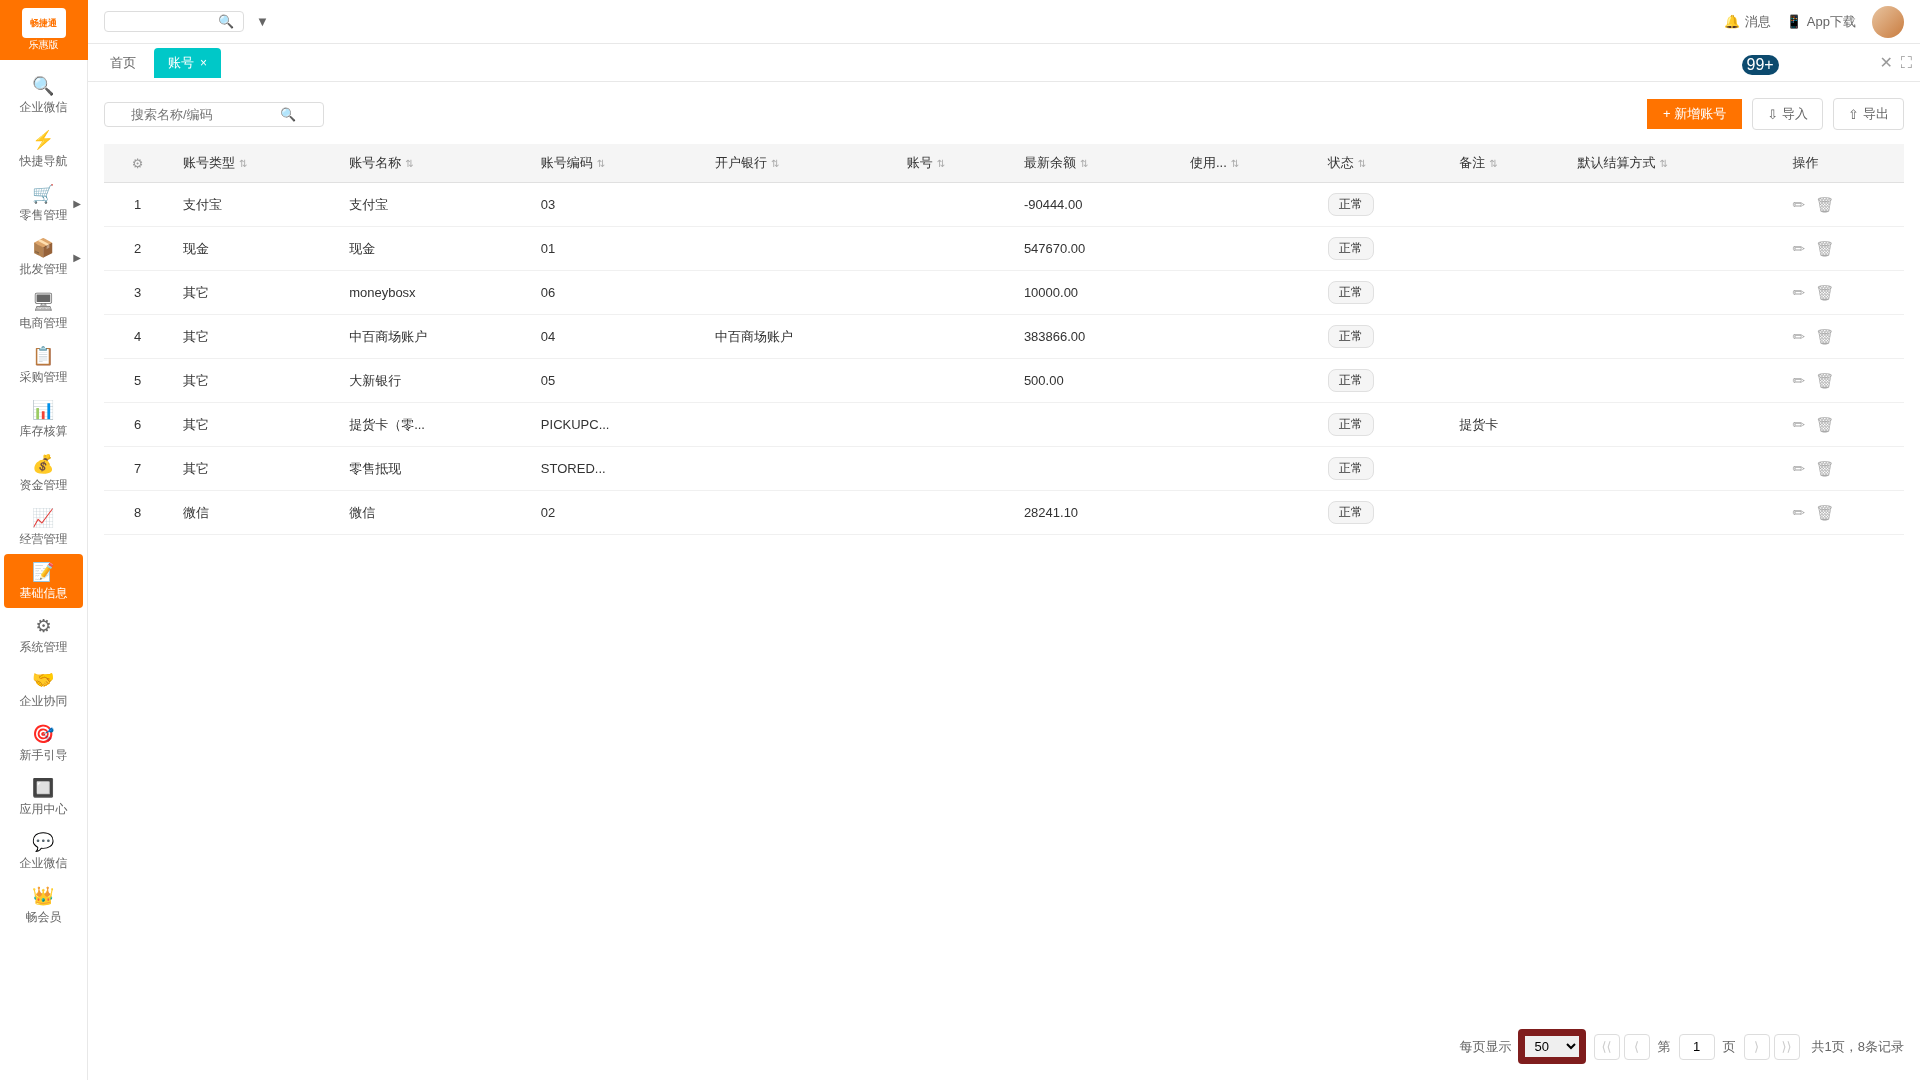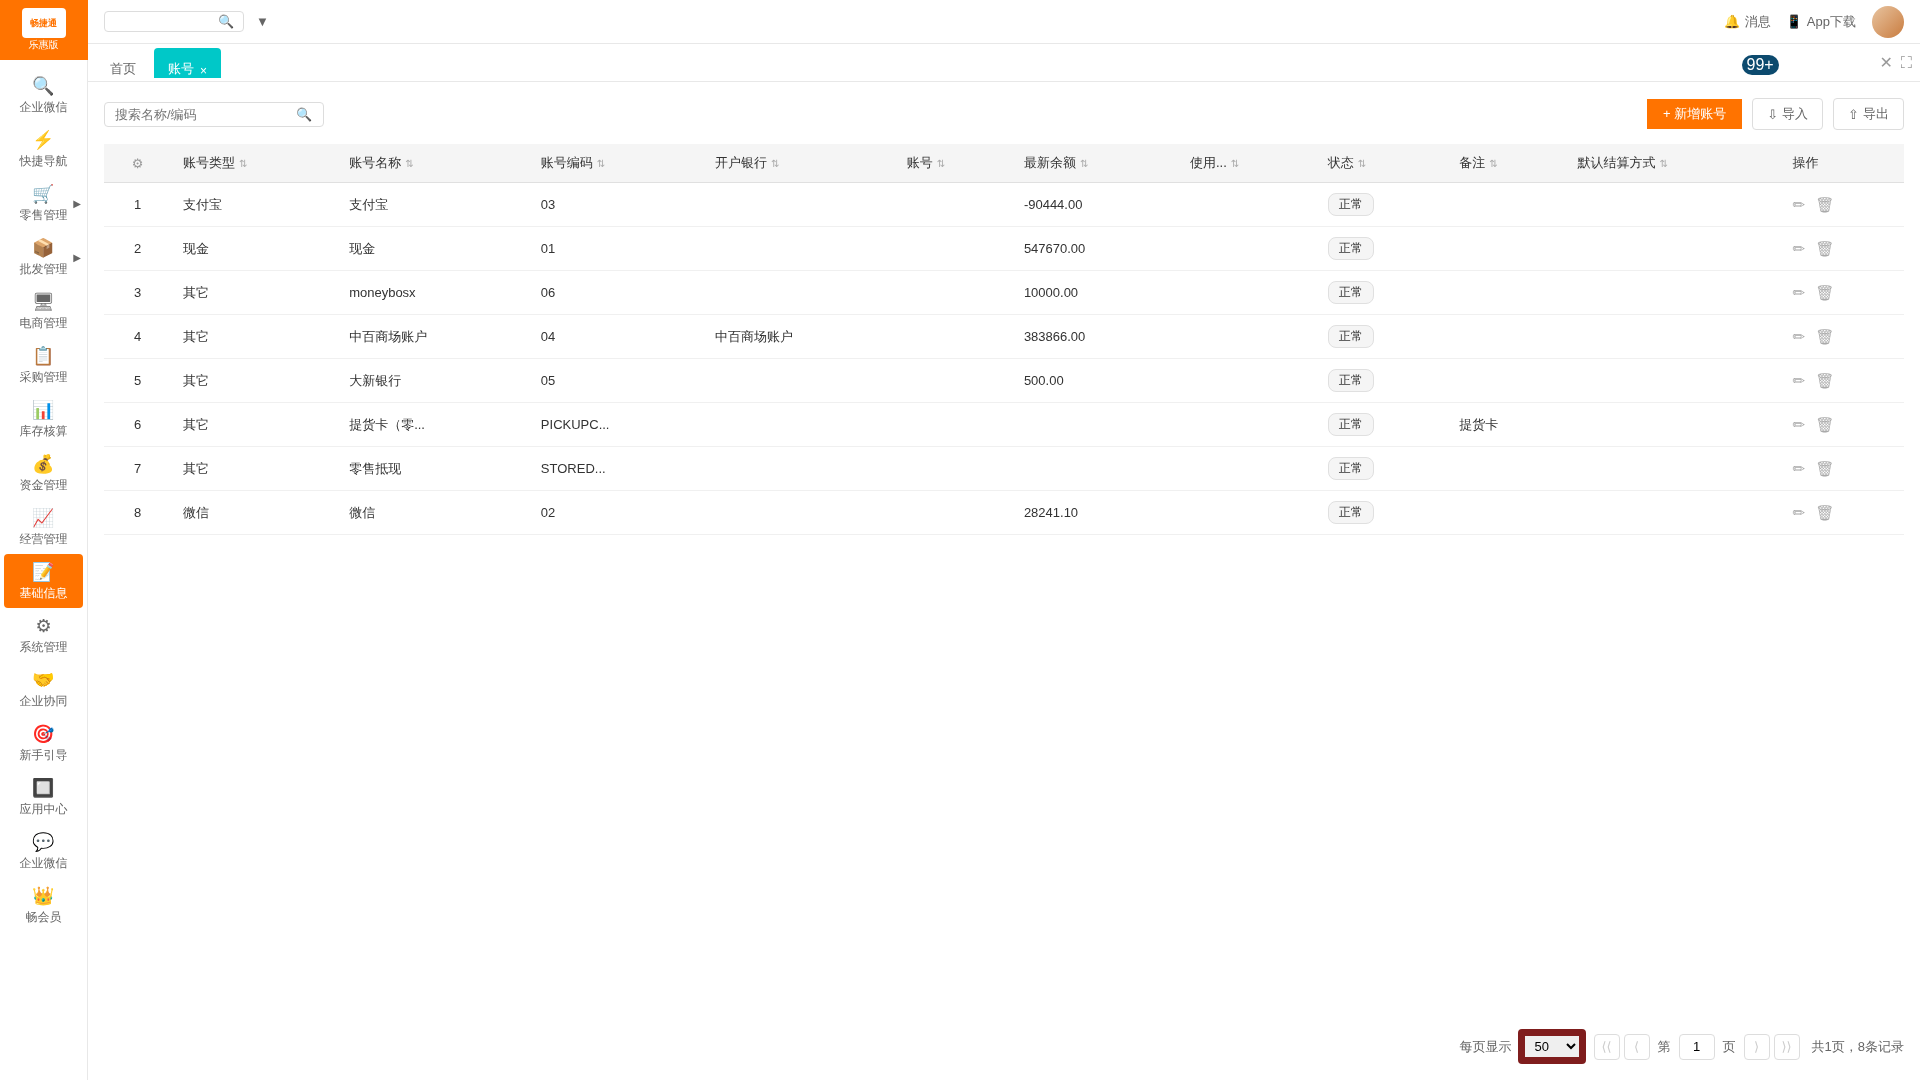--- a/index.html
+++ b/index.html
@@ -152,21 +152,21 @@
       height: 38px;
       background: #fff;
       display: flex;
       align-items: center;
       border-bottom: 1px solid #e8e8e8;
       padding: 0 8px;
       gap: 4px;
     }
     .tab {
       display: flex;
-      align-items: flex-end;
+      align-items: center;
       height: 30px;
       padding: 0 14px;
       border-radius: 4px 4px 0 0;
       cursor: pointer;
       font-size: 13px;
       color: #666;
       gap: 6px;
     }
     .tab.active {
       background: #00c8c8;
@@ -197,21 +197,21 @@
       display: flex;
       align-items: center;
       justify-content: space-between;
       margin-bottom: 14px;
     }
     .search-box {
       display: flex;
       align-items: center;
       border: 1px solid #ddd;
       border-radius: 4px;
-      padding: 4px 10px;
+      padding: 4px 26px;
       width: 220px;
       gap: 6px;
     }
     .search-box input {
       border: none; outline: none; font-size: 13px; width: 100%; color: #999;
     }
     .toolbar-right {
       display: flex;
       align-items: center;
       gap: 10px;

